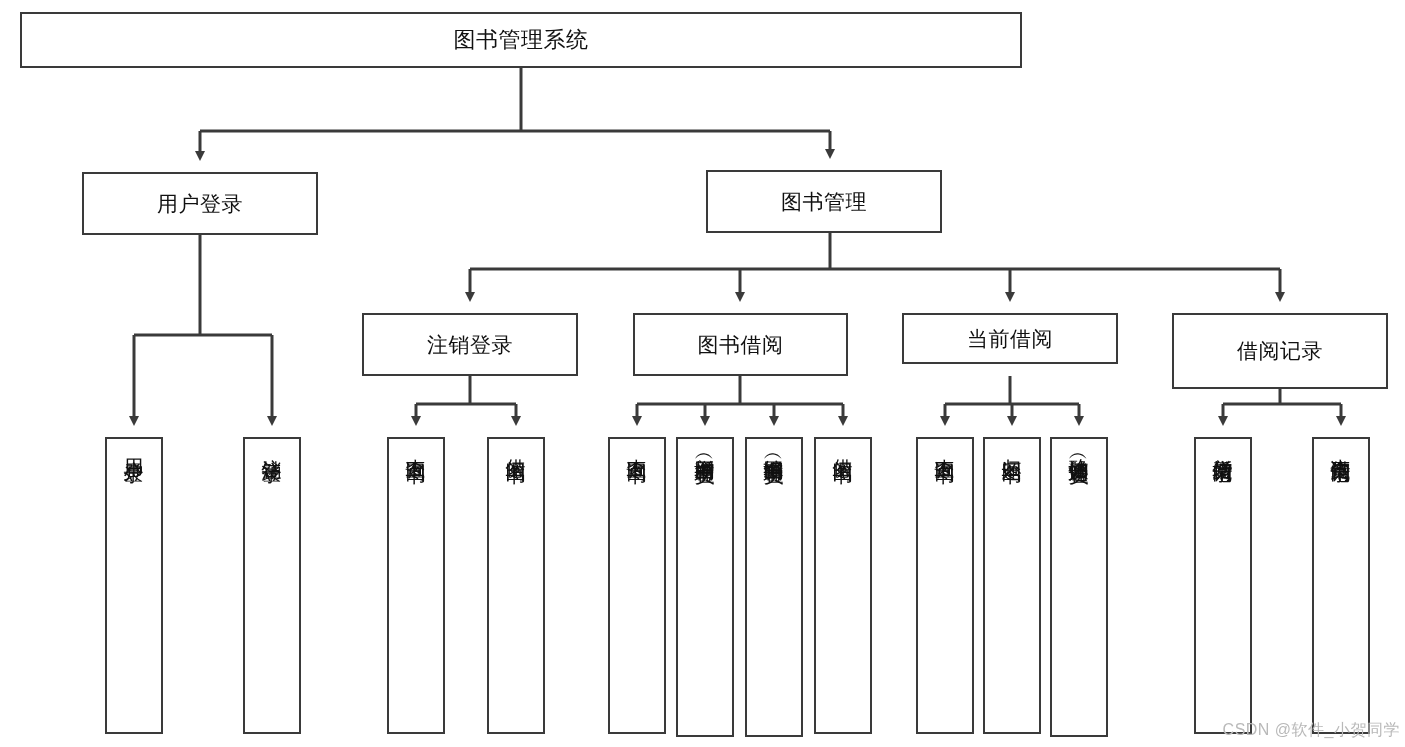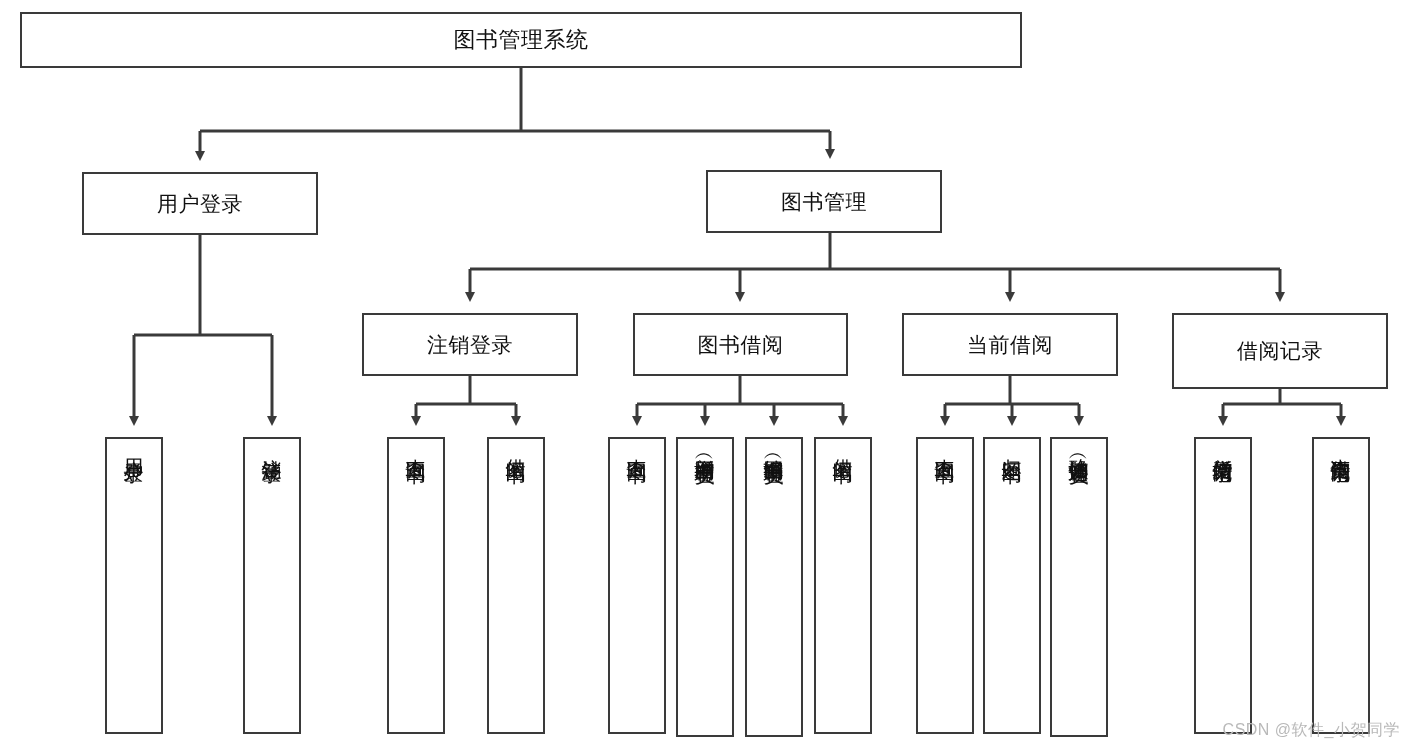--- a/index.html
+++ b/index.html
@@ -142,21 +142,21 @@
   <div class="node h" style="left:706px; top:170px; width:236px; height:63px;">
     <span class="label">图书管理</span>
   </div>
 
   <div class="node h" style="left:362px; top:313px; width:216px; height:63px;">
     <span class="label">注销登录</span>
   </div>
   <div class="node h" style="left:633px; top:313px; width:215px; height:63px;">
     <span class="label">图书借阅</span>
   </div>
-  <div class="node h" style="left:902px; top:313px; width:216px; height:63px;">
+  <div class="node h" style="left:902px; top:313px; width:216px; height:51px;">
     <span class="label">当前借阅</span>
   </div>
   <div class="node h" style="left:1172px; top:313px; width:216px; height:76px;">
     <span class="label">借阅记录</span>
   </div>
 
   <div id="leaf-layer">
       <div class="node v" style="left: 105px; top: 437px; width: 58px; height: 297px;">
         <span class="label">用户登录</span>
       </div>

